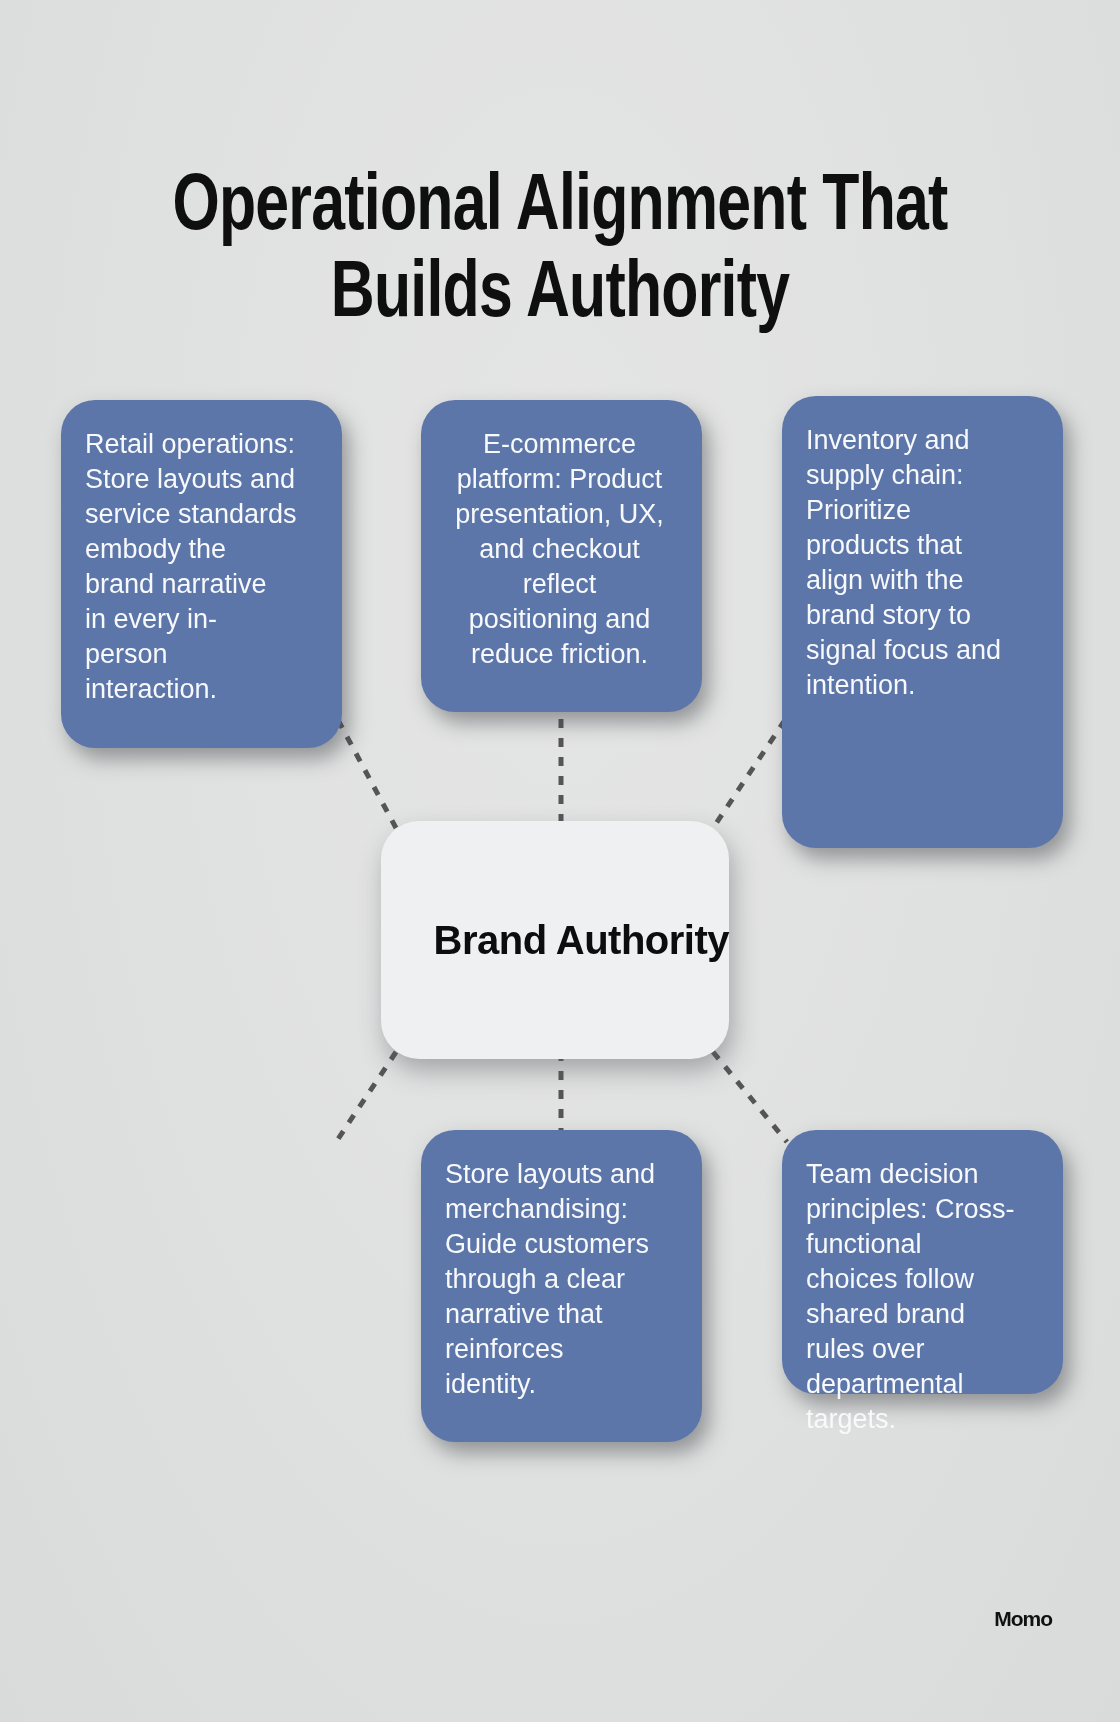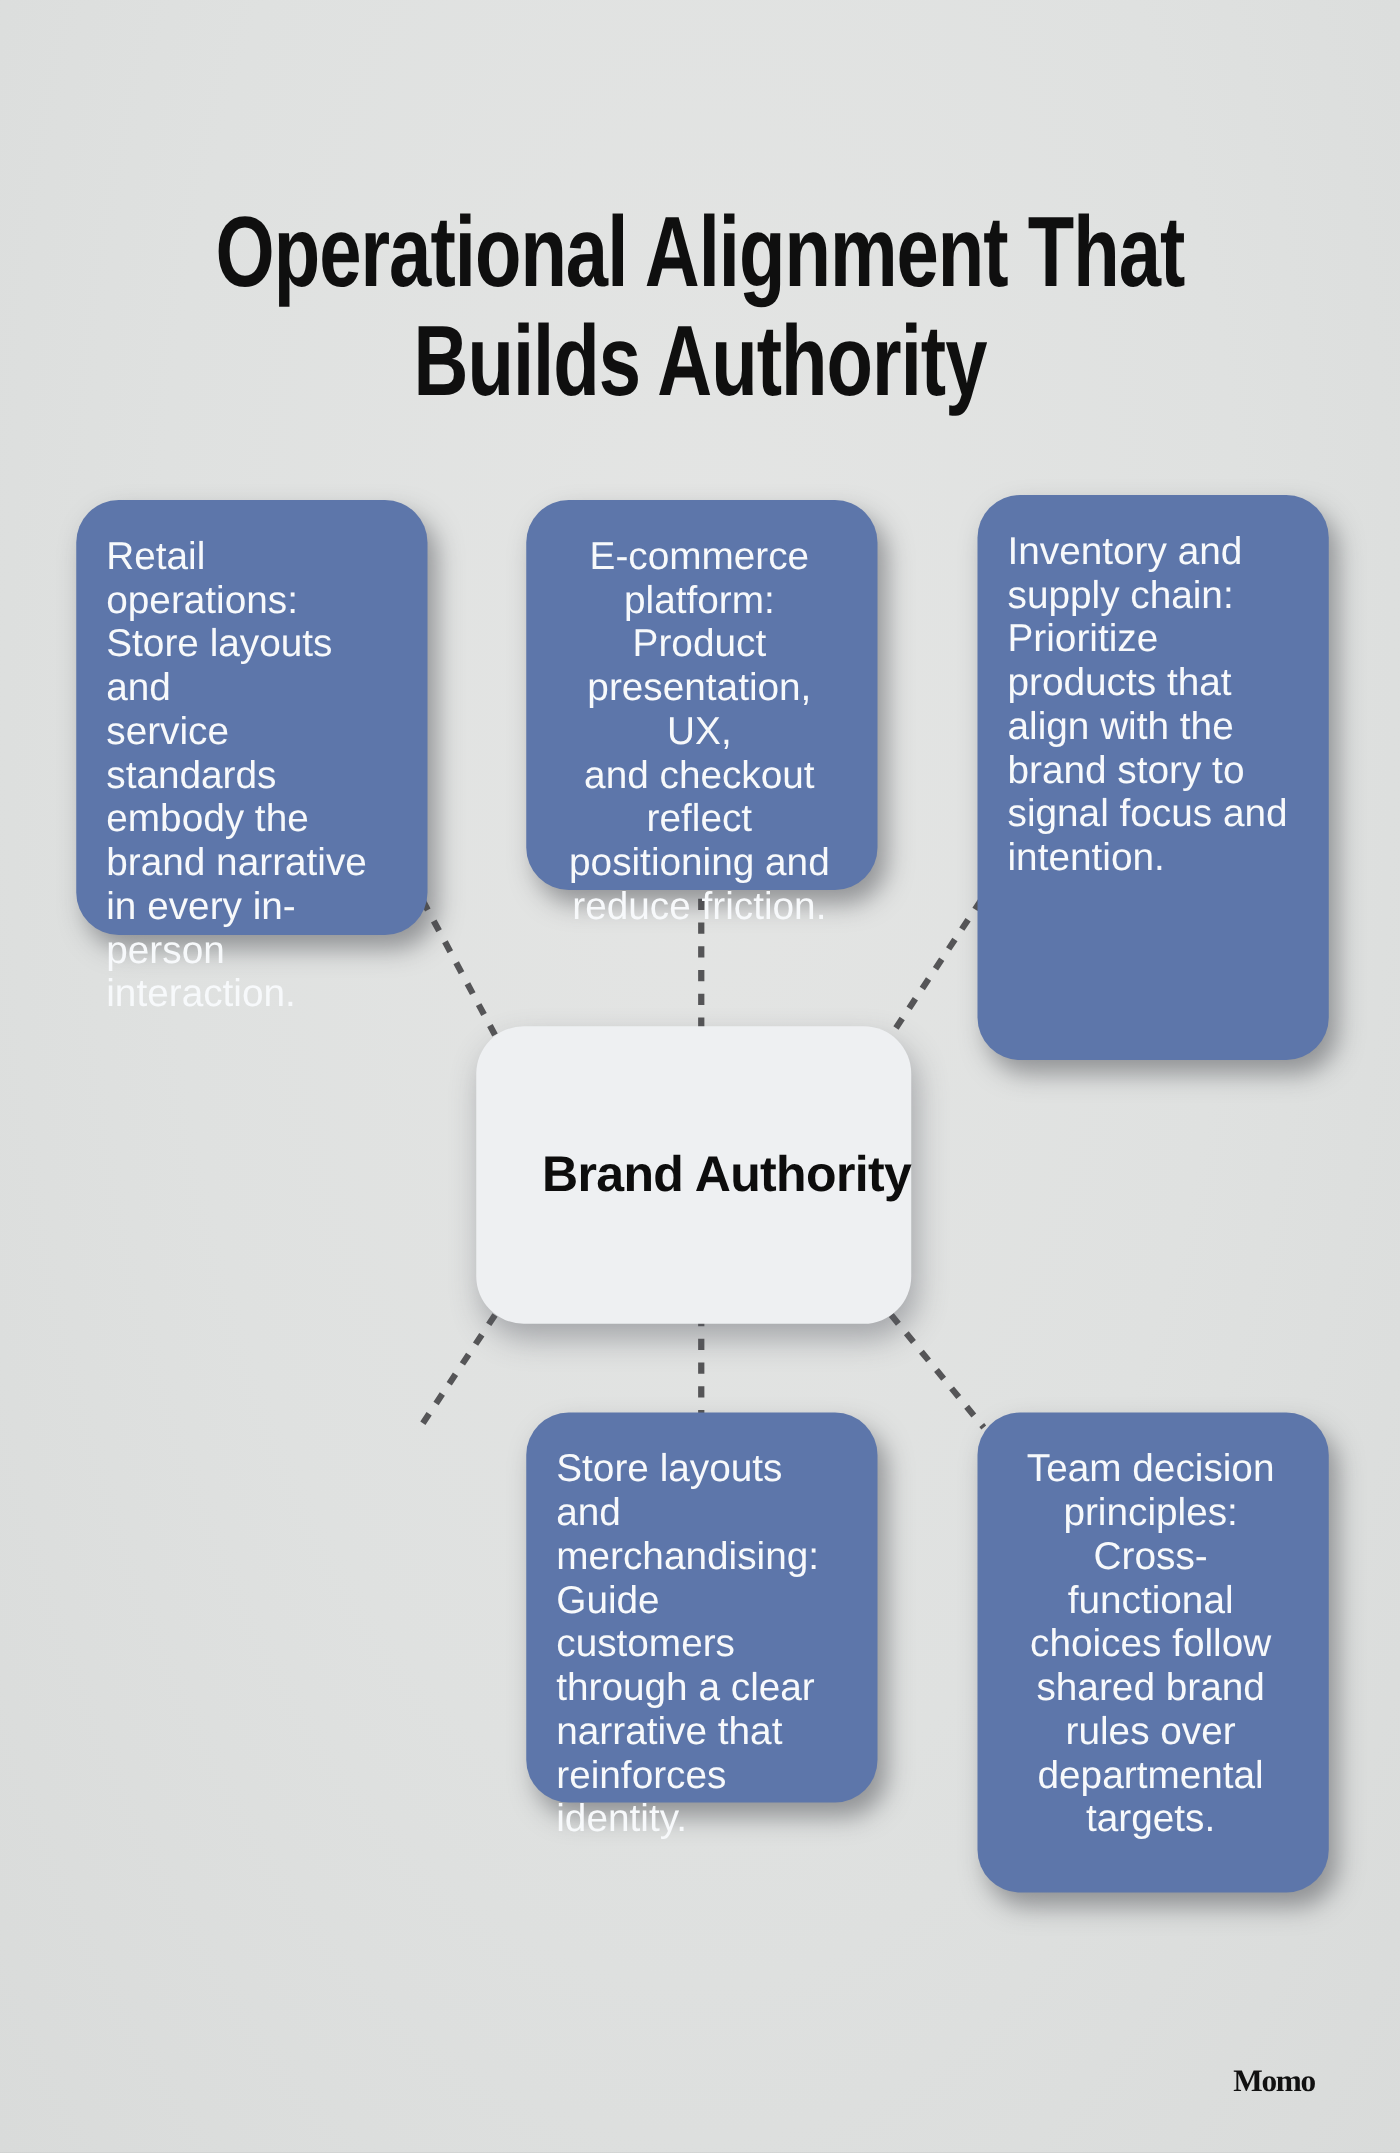--- a/index.html
+++ b/index.html
@@ -37,31 +37,31 @@
   }
   .node{
     position:absolute;
     z-index:2;
     width:281px;
     box-sizing:border-box;
     background:var(--node_fill,#5d76aa);
     color:var(--node_text,#f7f9fb);
     border-radius:34px;
     padding:27px 28px 0 24px;
-    font-size:31px;
+    font-size:27px;
     line-height:35px;
     white-space:pre-line;
     box-shadow:7px 11px 20px rgba(70,72,78,0.50);
   }
   .node.pos-1{left:61px;  top:400px;  height:348px;}
   .node.pos-2{left:421px; top:400px;  height:312px;text-align:center;}
   .node.pos-3{left:782px; top:396px;  height:452px;}
   .node.pos-4{left:61px;  top:1130px; height:312px;}
   .node.pos-5{left:421px; top:1130px; height:312px;}
-  .node.pos-6{left:782px; top:1130px; height:384px;text-align:center;}
+  .node.pos-6{left:782px; top:1130px; height:264px;}
   .center-node{
     position:absolute;
     z-index:3;
     left:381px;top:821px;
     width:348px;height:238px;
     background:var(--center_fill,#eef0f2);
     border-radius:38px;
     box-shadow:4px 12px 24px rgba(90,94,102,0.45);
     display:flex;
     align-items:center;
@@ -69,26 +69,25 @@
   }
   .center-node .label{
     font-size:40px;
     font-weight:700;
     color:var(--center_text,#0d0d0d);
     letter-spacing:-0.5px;
   }
   .watermark{
     position:absolute;
     top:1607px;right:68px;
-    font-family:Liberation Serif, serif;
+    font-family:Liberation Sans, sans-serif;
     font-weight:700;
-    font-size:25px;
+    font-size:21px;
     letter-spacing:-1px;
     color:#111;
-    margin-top:45px;
   }
 </style>
 </head>
 <body>
 
 <div class="canvas">
 
   <h1 class="title">Operational Alignment That
 Builds Authority</h1>
 

